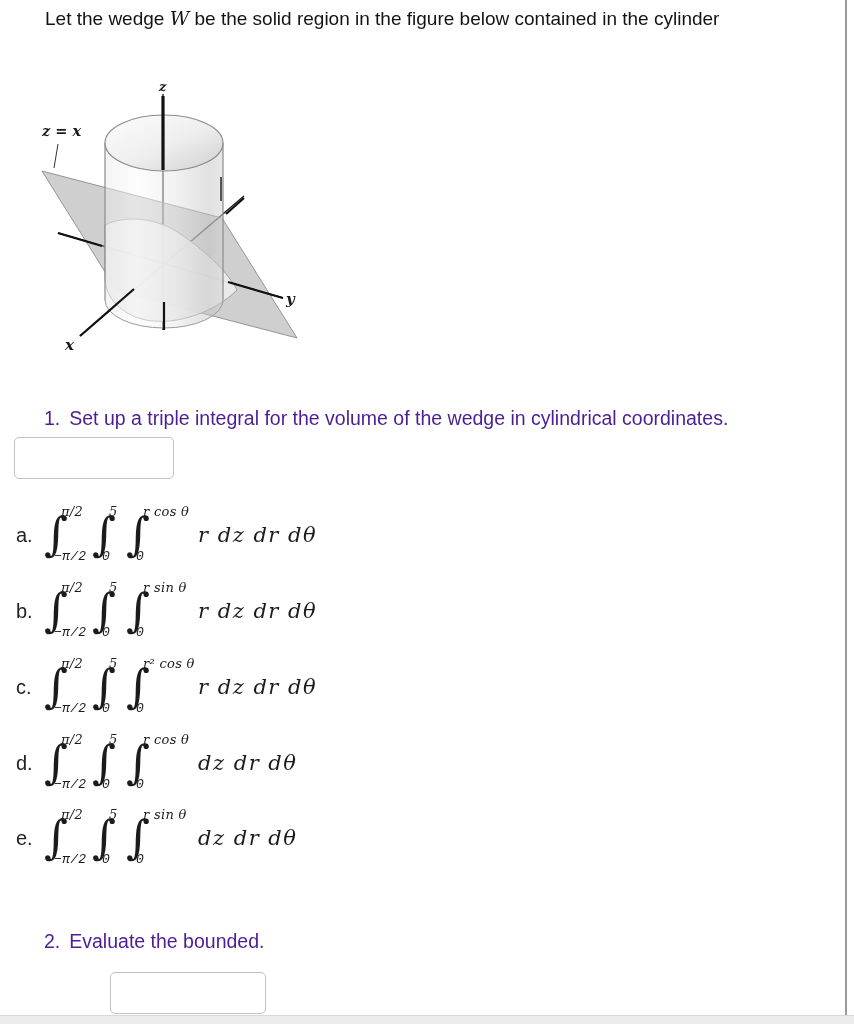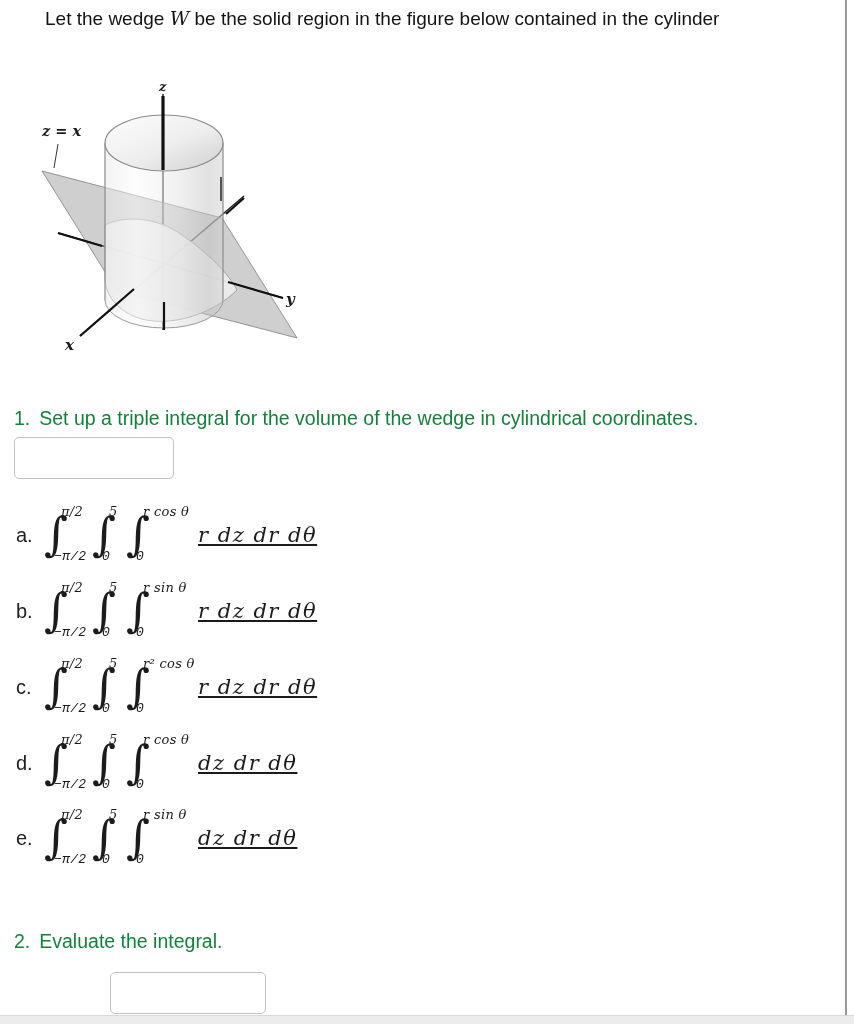--- a/index.html
+++ b/index.html
@@ -6,21 +6,21 @@
   body{
     width:854px;height:1024px;background:#ffffff;position:relative;overflow:hidden;
     font-family:"Liberation Sans",sans-serif;color:#1b1b1b;
     -webkit-font-smoothing:antialiased;
   }
   .abs{position:absolute;}
   
   .para{left:10px;top:3px;width:820px;font-size:19px;line-height:31px;color:#141414;margin-left:35px;}
   .m{font-family:"DejaVu Serif",serif;font-style:italic;font-size:19px;}
   
-  .qline{font-size:19.5px;color:#15803d;}
+  .qline{font-size:19.5px;color:#4c1d95;margin-left:30px;}
   .qnum{margin-right:9px;}
   
   .ansbox{
     position:absolute;background:#ffffff;border:1.5px solid #c3c3c3;border-radius:5px;
     font-size:17px;padding:2px 6px;box-sizing:border-box;outline:none;color:#222;
   }
   
   .opt{position:absolute;left:16px;height:64px;display:flex;align-items:center;}
   .optlabel{font-size:20px;color:#222;width:24px;flex:0 0 24px;}
   .int{position:relative;display:inline-block;height:62px;flex:0 0 auto;}
@@ -32,21 +32,21 @@
     font-size:46px;line-height:60px;color:#1b1b1b;
   }
   .lim{
     position:absolute;font-family:"DejaVu Serif",serif;font-style:italic;
     font-size:13px;color:#1b1b1b;white-space:nowrap;letter-spacing:0.3px;
   }
   .sup{top:0px;left:17px;}
   .sub{bottom:2px;left:10px;font-family:Liberation Mono, monospace;}
   .integrand{
     font-family:"DejaVu Serif",serif;font-style:italic;font-size:21px;color:#1b1b1b;
-    margin-left:10px;letter-spacing:1.5px;white-space:nowrap;text-decoration:underline;
+    margin-left:10px;letter-spacing:1.5px;white-space:nowrap;
   }
   
   .fig{left:30px;top:78px;}
   .figtext{font-family:"DejaVu Serif",serif;font-style:italic;font-weight:600;fill:#1a1a1a;}
   
   .right-edge{left:845px;top:0;width:2px;height:1016px;background:#9a9a9a;}
   .bottom-strip{left:0;top:1015px;width:854px;height:9px;background:#ececec;border-top:1px solid #d9d9d9;box-sizing:border-box;}
 </style>
 </head>
 <body>
@@ -205,20 +205,20 @@
     </span>
   <span class="int int3">
       <span class="isign">∫</span>
       <span class="lim sup">r sin θ</span>
       <span class="lim sub">0</span>
     </span>
   <span class="integrand">dz dr dθ</span>
 </div>
 
 <div class="abs qline" style="left:14px;top:930px;">
-  <span class="qnum">2.</span><span>Evaluate the integral.</span>
+  <span class="qnum">2.</span><span>Evaluate the bounded.</span>
 </div>
 
 <div class="abs qline" style="left:14px;top:1043px;font-size:20px;">Volume =</div>
 <input type="text" class="ansbox" style="left: 110px; top: 972px; width: 156px; height: 42px;" value="">
 
 <div class="abs right-edge"></div>
 <div class="abs bottom-strip"></div>
 
 </body></html>

